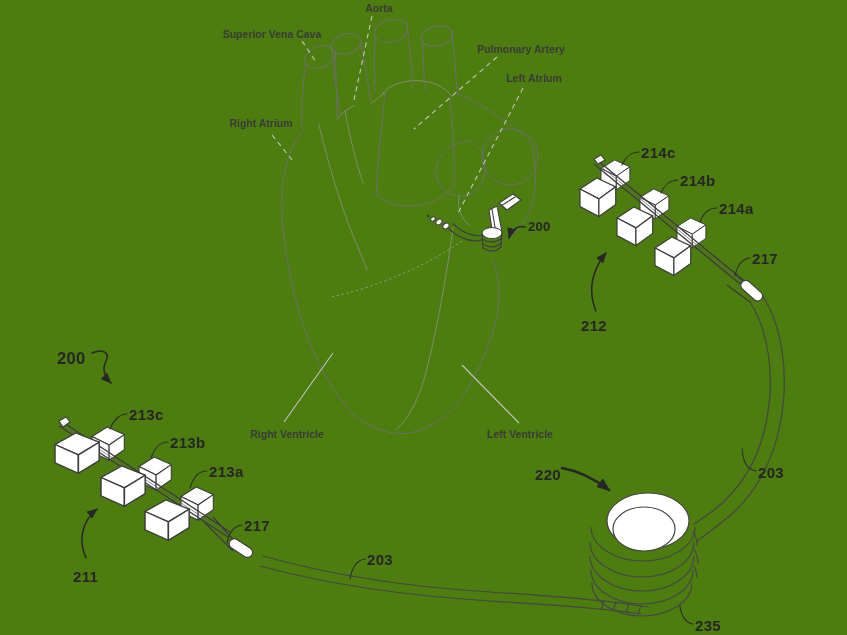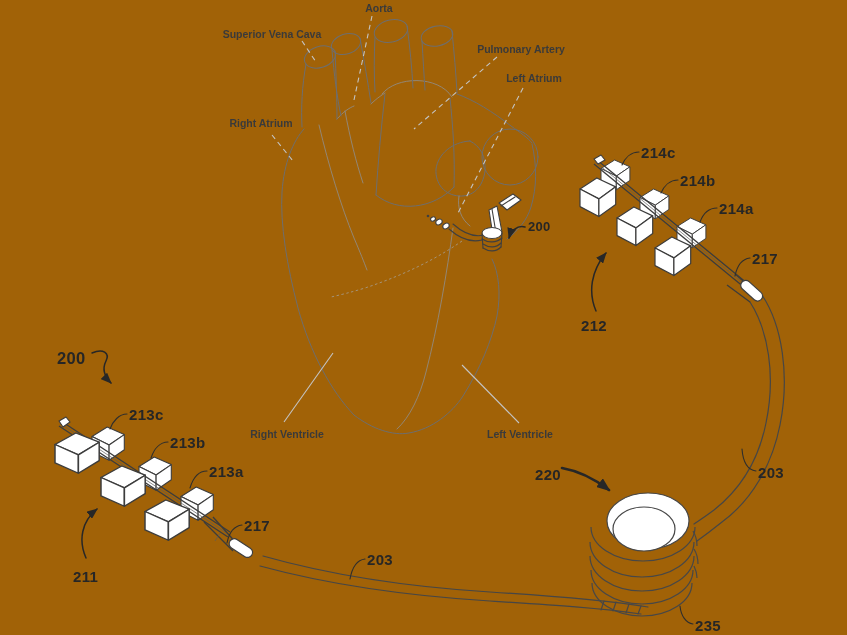--- a/index.html
+++ b/index.html
@@ -1,16 +1,16 @@
 <!DOCTYPE html>
 <html><head>
 <meta charset="utf-8">
 <style>
   html,body { margin:0; padding:0; background:#ffffff; }
-  .stage { position:relative; width:847px; height:635px; background:#a16207; overflow:hidden; }
+  .stage { position:relative; width:847px; height:635px; background:#4d7c0f; overflow:hidden; }
   svg { display:block; }
   text { user-select:none; }
   .anat { font:bold 10.5px "Liberation Sans", sans-serif; fill:#3a3a3a; }
   .ref  { font:bold 15px "Liberation Sans", sans-serif; fill:#262626; letter-spacing:.3px; }
   .ref.big   { font-size:16.5px; }
   .ref.small { font-size:13px; }
   .sk   { fill:none; stroke:#6e6e6e; stroke-width:1; stroke-linecap:round; }
   .sk2  { fill:none; stroke:#8f8f8f; stroke-width:.8; stroke-linecap:round; }
   .faint{ fill:none; stroke:#a6a6a6; stroke-width:.7; stroke-dasharray:2.5 2.5; }
   .dev  { fill:#ffffff; stroke:#3f3f3f; stroke-width:1.1; stroke-linejoin:round; }

